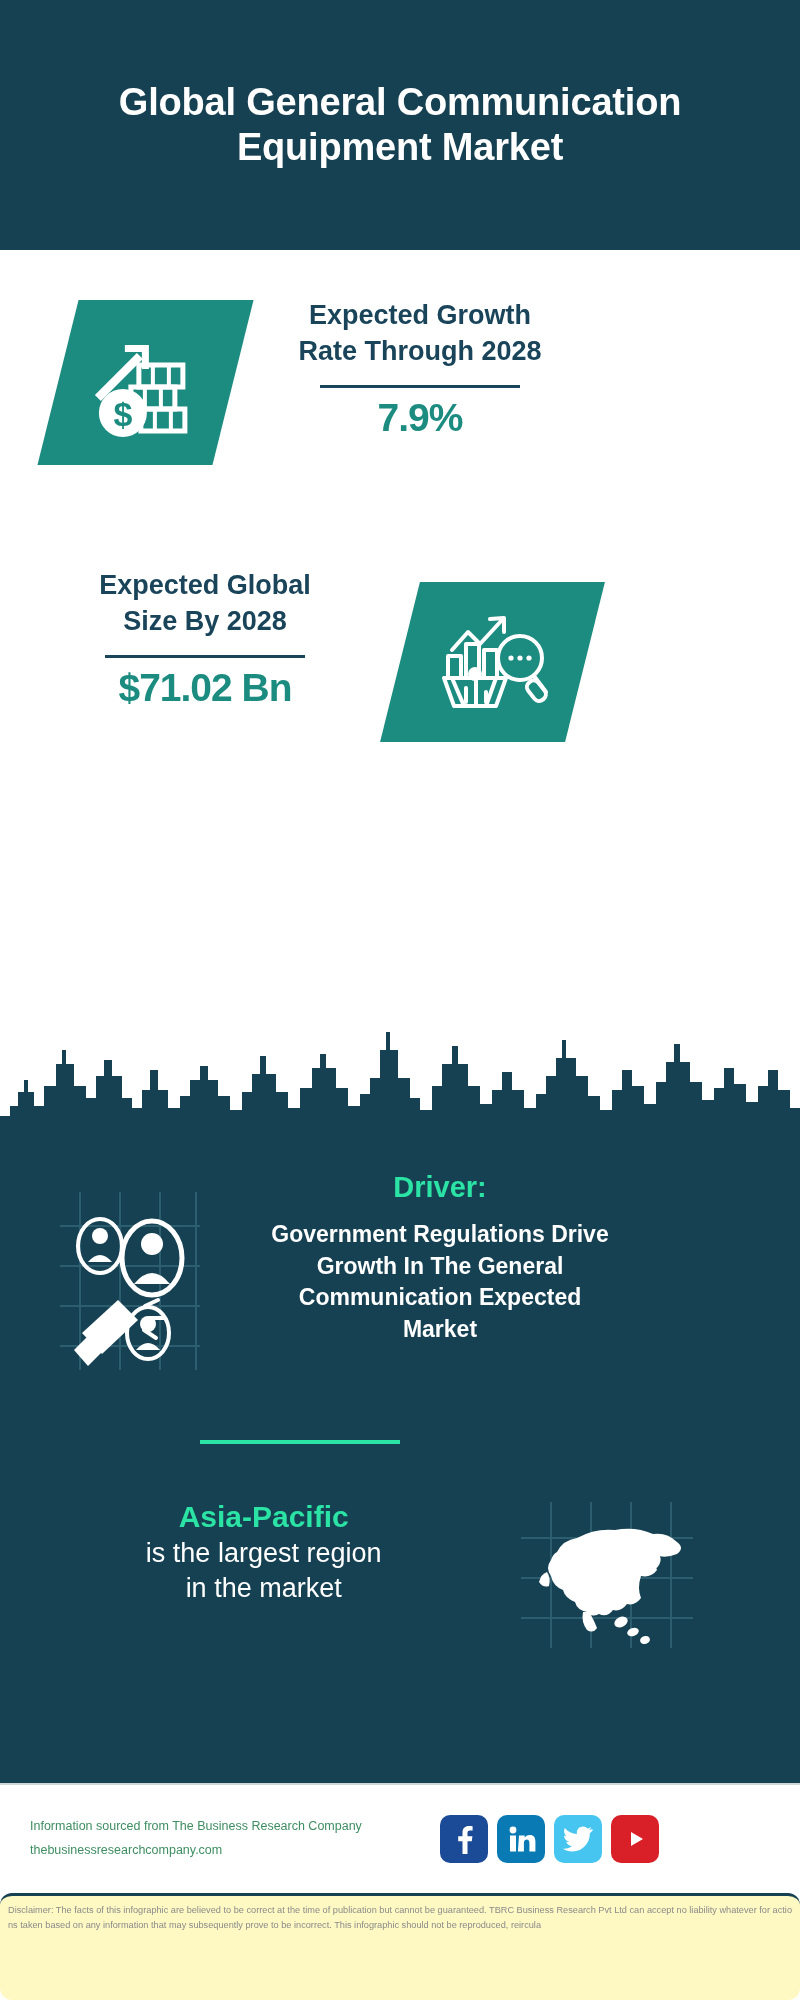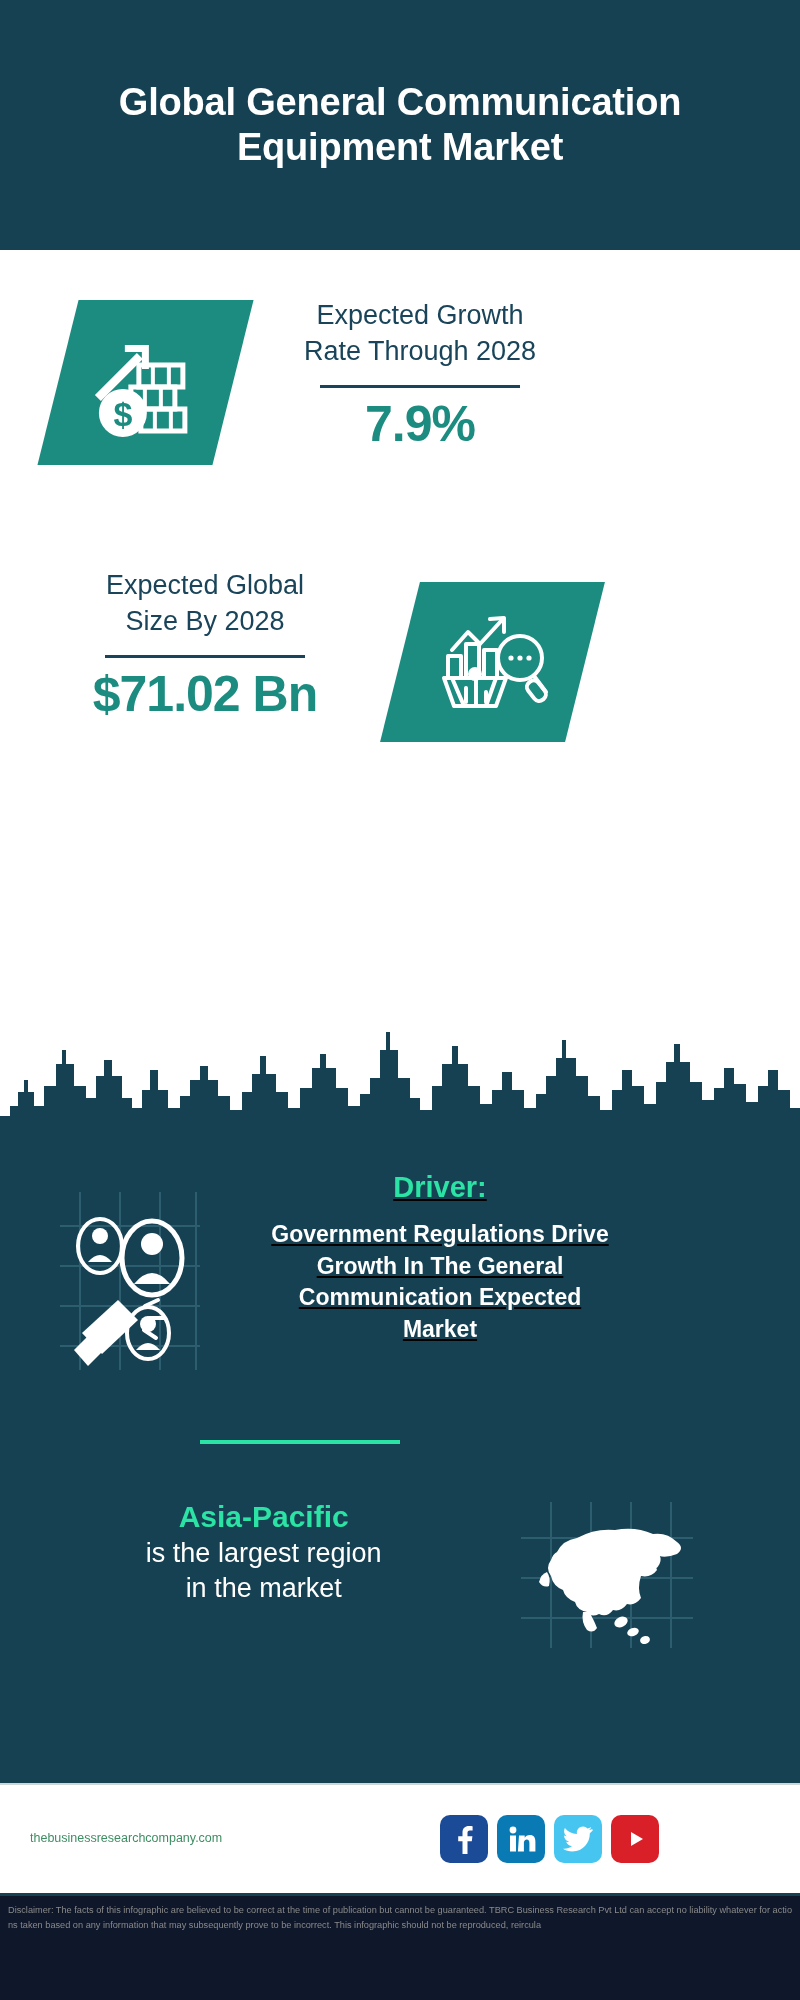--- a/index.html
+++ b/index.html
@@ -60,32 +60,32 @@
   .tile-size   { left: 400px; top: 332px; width: 185px; height: 160px; }
 
   
   .stat-text { position: absolute; text-align: center; }
   .stat-growth-text { left: 265px; top: 48px; width: 310px; }
   .stat-size-text   { left: 55px;  top: 318px; width: 300px; }
 
   .stat-label {
     color: #194459;
     font-size: 27px;
-    font-weight: normal;
+    font-weight: bold;
     line-height: 1.32;
   }
   .stat-rule {
     width: 200px;
     height: 3px;
     background: #194459;
     margin: 16px auto 8px auto;
   }
   .stat-value {
     color: #1C8C80;
-    font-size: 50px;
+    font-size: 39px;
     font-weight: bold;
     line-height: 1.15;
     letter-spacing: -1px;
   }
 
   
   .dark-panel {
     position: absolute;
     left: 0; top: 1020px;
     width: 800px; height: 763px;
@@ -104,21 +104,20 @@
     background: #164152;
   }
 
   
   .driver-row {
     position: absolute;
     left: 0; top: 1170px;
     width: 800px;
     display: flex;
     align-items: flex-start;
-    text-decoration: underline;
   }
   .driver-icon-wrap {
     width: 230px;
     padding-left: 52px;
     padding-top: 18px;
   }
   .driver-text {
     width: 420px;
     text-align: center;
     padding-top: 0px;
@@ -208,23 +207,24 @@
   .s-fb { background: #1B4B96; }
   .s-li { background: #0A7AB5; }
   .s-tw { background: #46C5F0; }
   .s-yt { background: #D91F27; }
 
   
   .disclaimer-wrap {
     position: absolute;
     left: 0; top: 1893px;
     width: 800px; height: 107px;
-    background: #0f172a;
+    background: #fef9c3;
     border-top: 3px solid #164152;
     padding: 7px 8px 0 8px;
+    border-radius: 12px;
   }
   .disclaimer {
     color: #8a8a8a;
     font-size: 9.2px;
     line-height: 1.62;
     text-align: justify;
     word-break: break-all;
   }
 </style>
 </head>
@@ -397,20 +397,21 @@
           <ellipse cx="116" cy="132" rx="6" ry="4" transform="rotate(-20 116 132)"></ellipse>
           <ellipse cx="128" cy="140" rx="5" ry="4" transform="rotate(-15 128 140)"></ellipse>
           <ellipse cx="138" cy="62" rx="5" ry="8" transform="rotate(25 138 62)"></ellipse>
         </g>
       </svg>
     </div>
   </div>
 
   <div class="footer">
     <div class="footer-source">
+      <div>Information sourced from The Business Research Company</div>
       <div>thebusinessresearchcompany.com</div>
     </div>
     <div class="footer-socials">
       <div class="social s-fb">
         <svg width="30" height="30" viewBox="0 0 30 30">
             <path fill="#ffffff" d="M18.5 30V17.2h4.3l.6-5h-4.9V9c0-1.4.4-2.4 2.5-2.4h2.6V2.2C23.2 2.1 21.7 2 19.9 2c-3.8 0-6.4 2.3-6.4 6.6v3.6H9.2v5h4.3V30z"></path>
           </svg>
       </div>
       <div class="social s-li">
         <svg width="30" height="30" viewBox="0 0 30 30">

